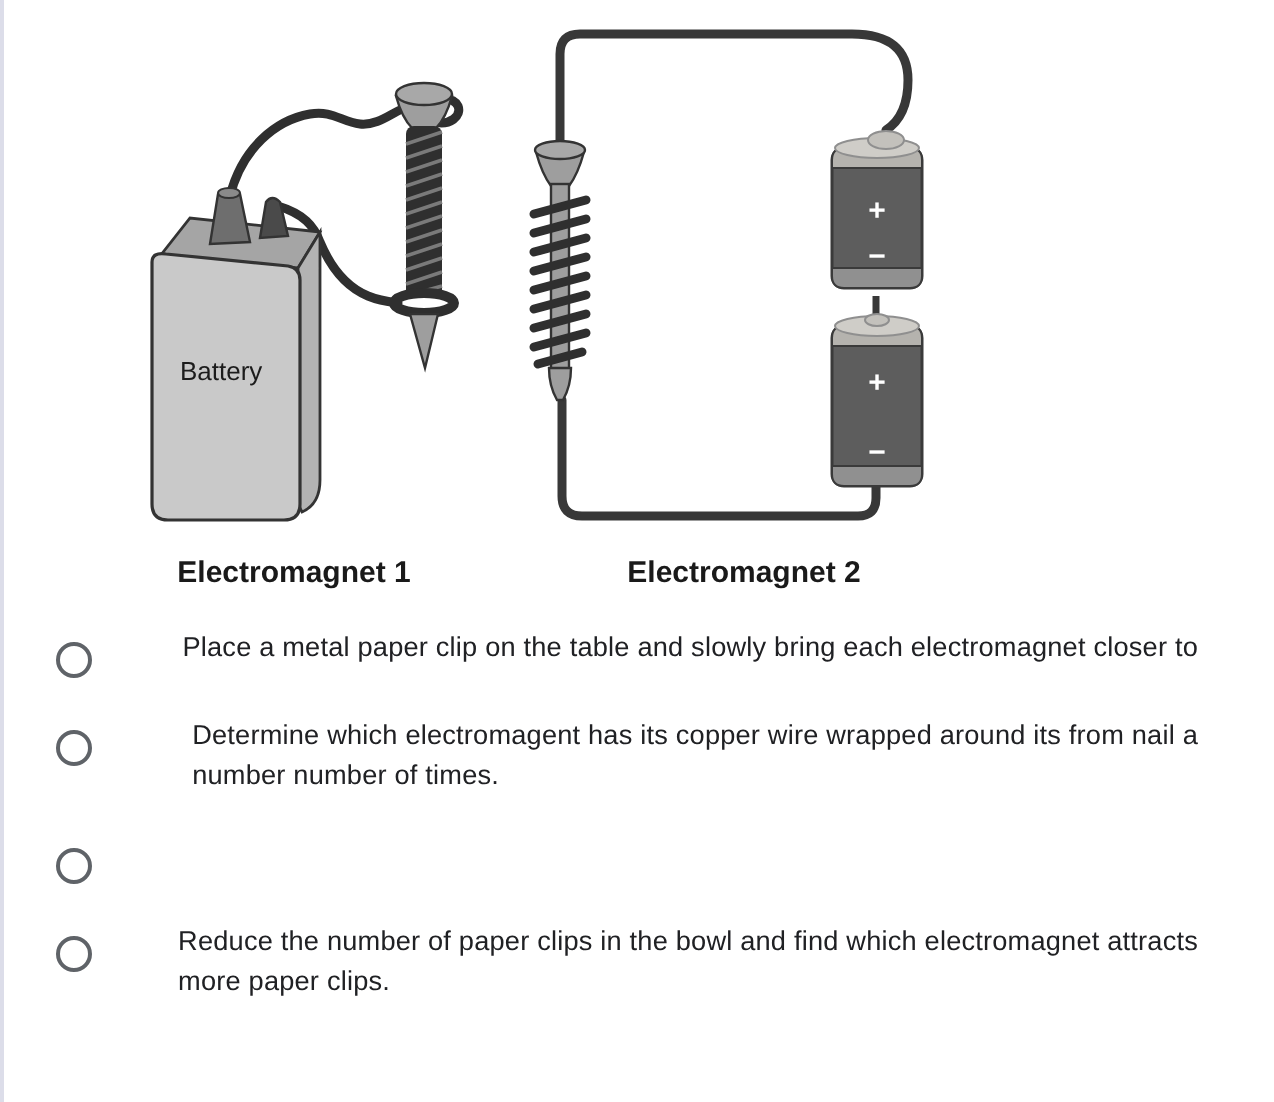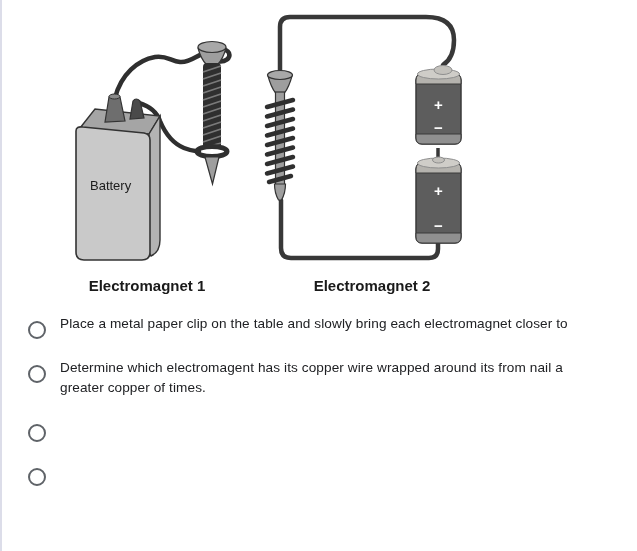--- a/index.html
+++ b/index.html
@@ -18,20 +18,21 @@
     position: relative;
   }
   .diagram-wrap svg { display: block; }
   .options {
     padding: 14px 38px 0 26px;
   }
   .option {
     display: flex;
     align-items: flex-start;
     margin-bottom: 19px;
+    justify-content: space-between;
   }
   .radio {
     width: 18px;
     height: 18px;
     border: 2px solid #5f6368;
     border-radius: 50%;
     background: #fff;
     flex: 0 0 auto;
     margin-top: 7px;
     margin-right: 14px;
@@ -169,25 +170,29 @@
     <div class="radio"></div>
     <div class="option-text">
       <div>Place a metal paper clip on the table and slowly bring each electromagnet closer to</div>
     </div>
   </div>
 
   <div class="option">
     <div class="radio"></div>
     <div class="option-text">
       <div>Determine which electromagent has its copper wire wrapped around its from nail a</div>
-      <div>greater copper of times.</div>
+      <div>number number of times.</div>
     </div>
   </div>
 
   <div class="option">
     <div class="radio"></div>
   </div>
 
   <div class="option">
     <div class="radio"></div>
+    <div class="option-text">
+      <div>Reduce the number of paper clips in the bowl and find which electromagnet attracts</div>
+      <div>more paper clips.</div>
+    </div>
   </div>
 
 </div>
 
 </body></html>

